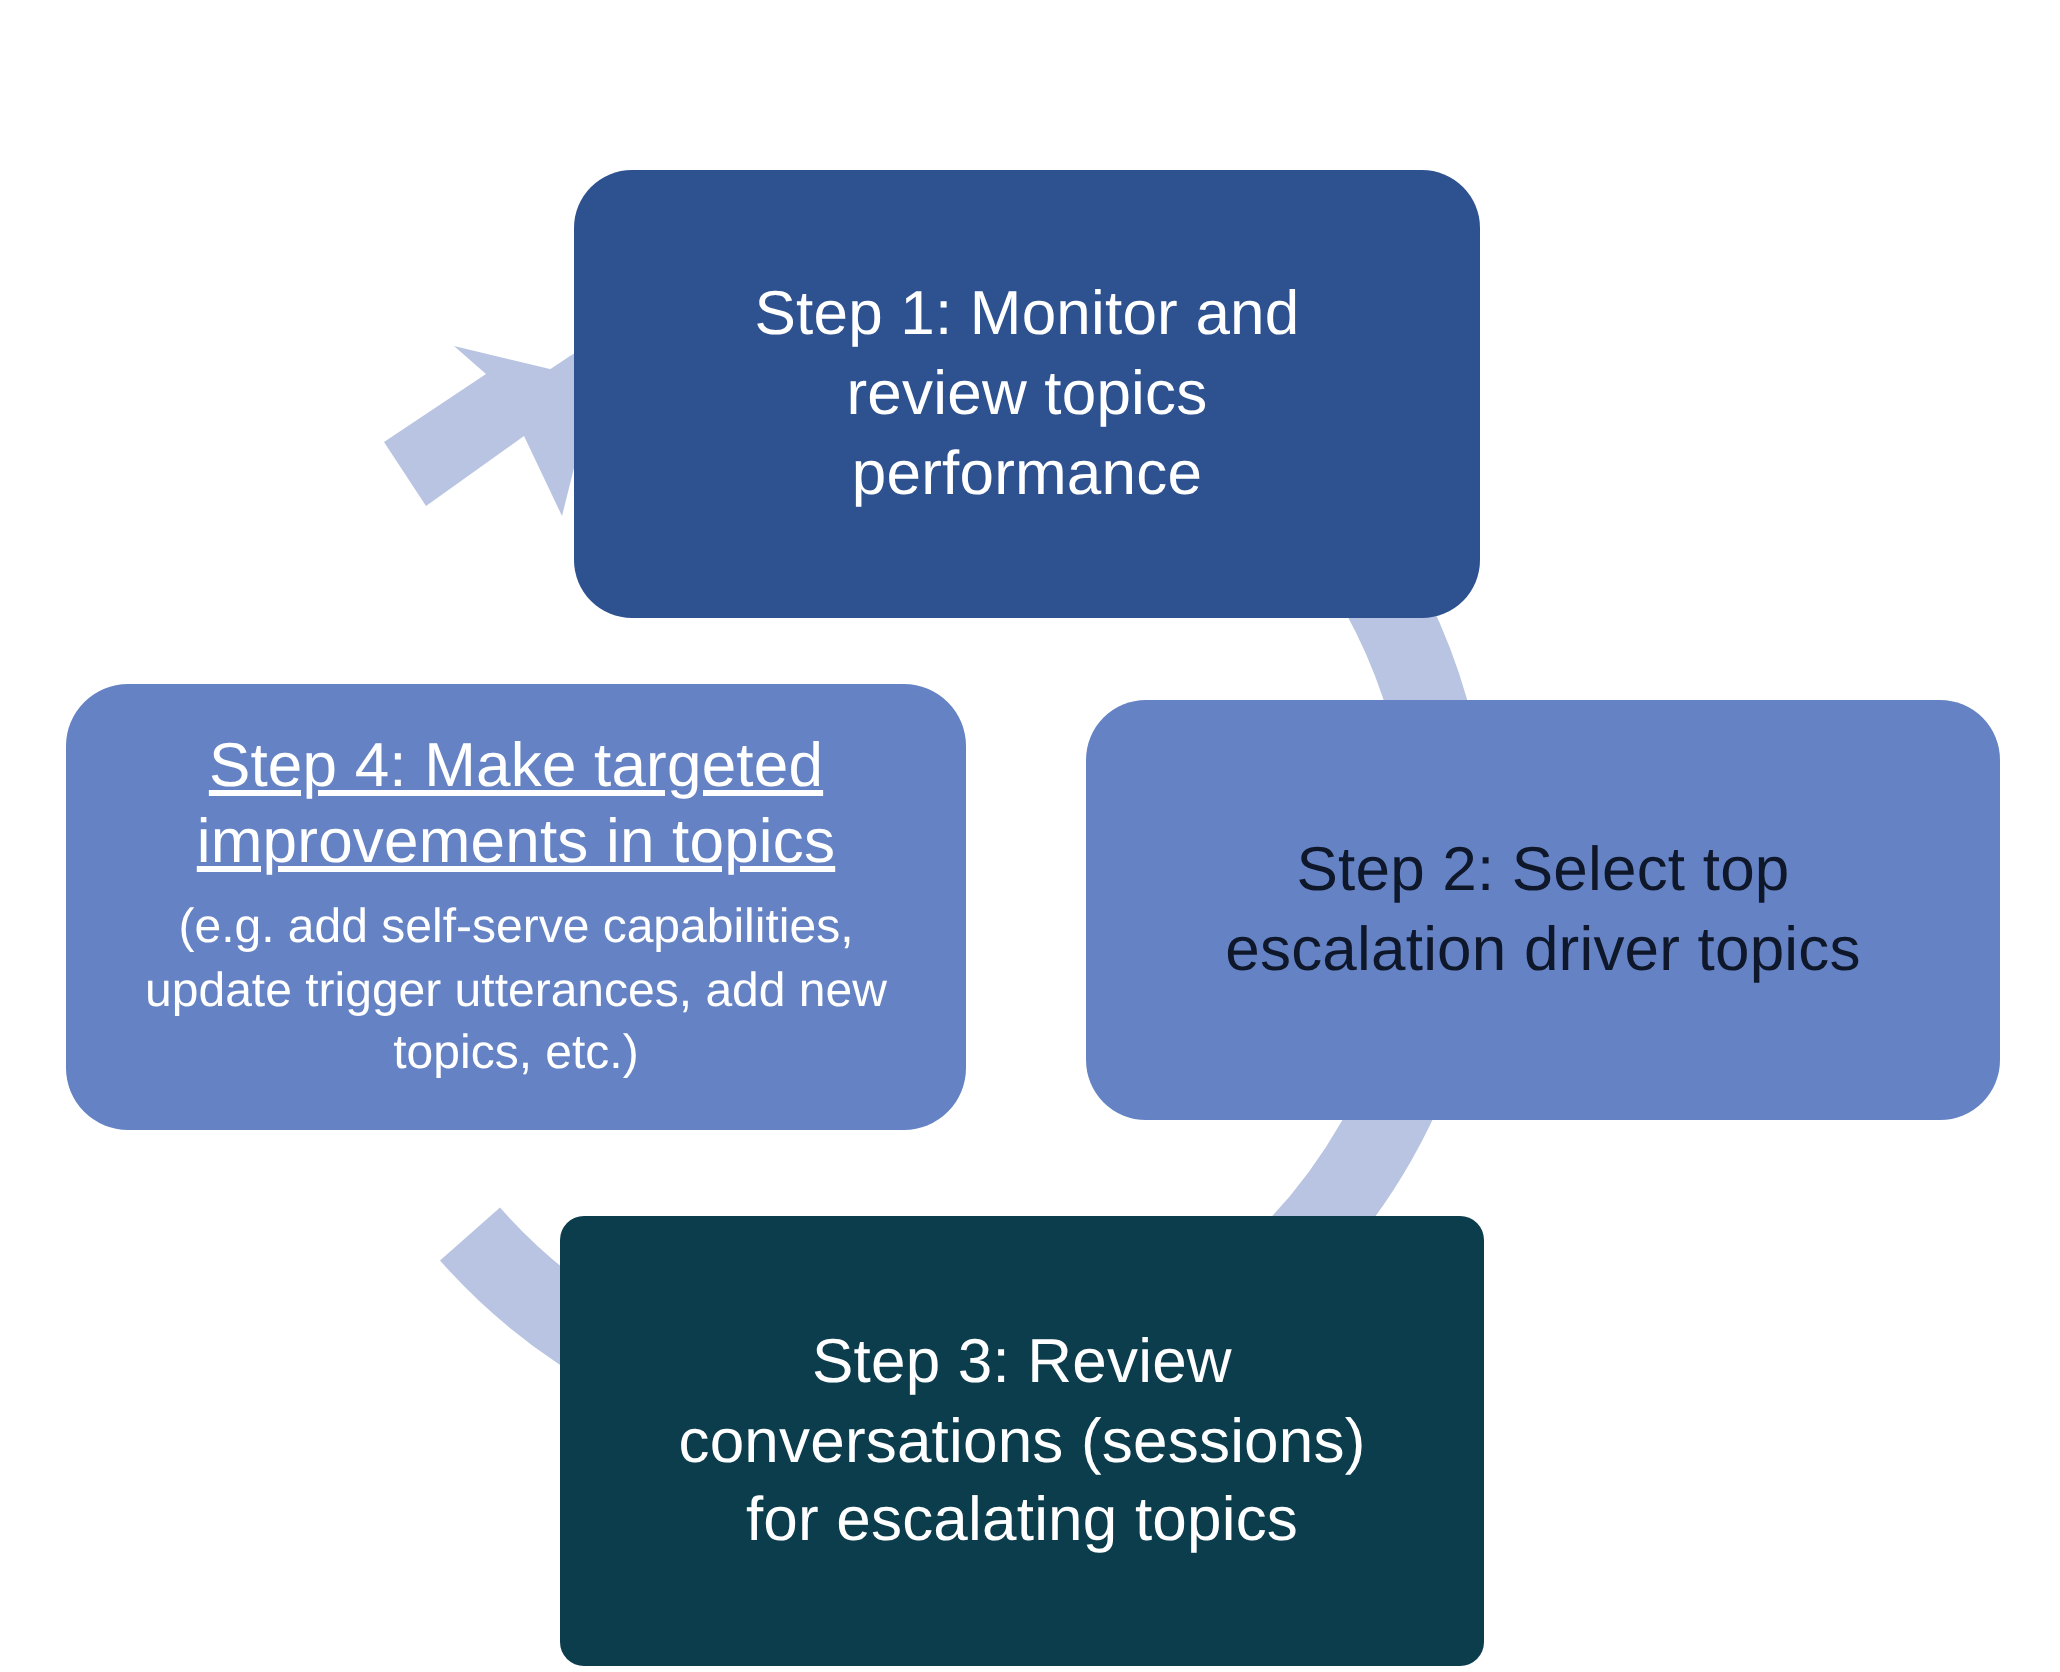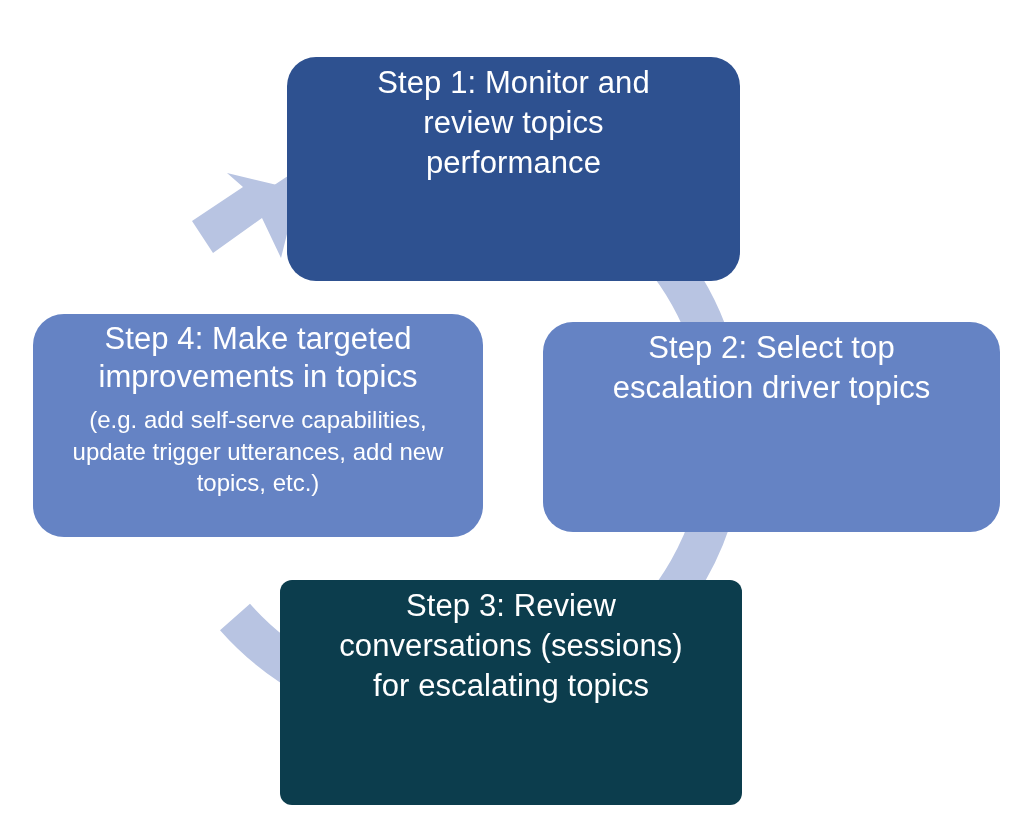--- a/index.html
+++ b/index.html
@@ -24,26 +24,27 @@
     top: 0;
     width: 1030px;
     height: 836px;
   }
   .step-box {
     position: absolute;
     box-sizing: border-box;
     display: flex;
     flex-direction: column;
     align-items: center;
-    justify-content: flex-start;
+    justify-content: center;
     text-align: center;
     color: #ffffff;
     border-radius: 30px;
     padding: 6px 14px;
     z-index: 5;
+    margin-top: 28px;
   }
   .step-title {
     font-size: 31px;
     line-height: 1.29;
     font-weight: 400;
     letter-spacing: 0.1px;
     white-space: pre-line;
   }
   .step-sub {
     font-size: 24px;
@@ -71,21 +72,21 @@
     width: 462px; height: 225px;
     background: #0C3D4D;
     border-radius: 12px;
   }
   #box-step4 {
     left: 33px;   top: 314px;
     width: 450px; height: 223px;
     background: #6583C4;
     border-radius: 31px;
   }
-  #box-step4 .step-title { line-height: 1.24; }
+  #box-step4 .step-title { line-height: 1.24; text-decoration: underline; }
 </style>
 </head>
 <body>
 
 <div id="canvas" style="background: rgb(255, 255, 255);">
 
   <svg id="ring-layer" viewBox="0 0 1030 836" aria-hidden="true">
     <g>
 
       <path d="M 285 202
@@ -103,21 +104,21 @@
                Z" fill="#B8C4E2"></path>
     </g>
   </svg>
 
   <div class="step-box" id="box-step1" style="background: rgb(46, 81, 144); color: rgb(255, 255, 255);">
     <div class="step-title">Step 1: Monitor and
 review topics
 performance</div>
   </div>
 
-  <div class="step-box" id="box-step2" style="background: rgb(101, 131, 196); color: #ffffff;">
+  <div class="step-box" id="box-step2" style="background: rgb(101, 131, 196); color: #0f172a;">
     <div class="step-title">Step 2: Select top
 escalation driver topics</div>
   </div>
 
   <div class="step-box" id="box-step3" style="background: rgb(12, 61, 77); color: rgb(255, 255, 255);">
     <div class="step-title">Step 3: Review
 conversations (sessions)
 for escalating topics</div>
   </div>
 

